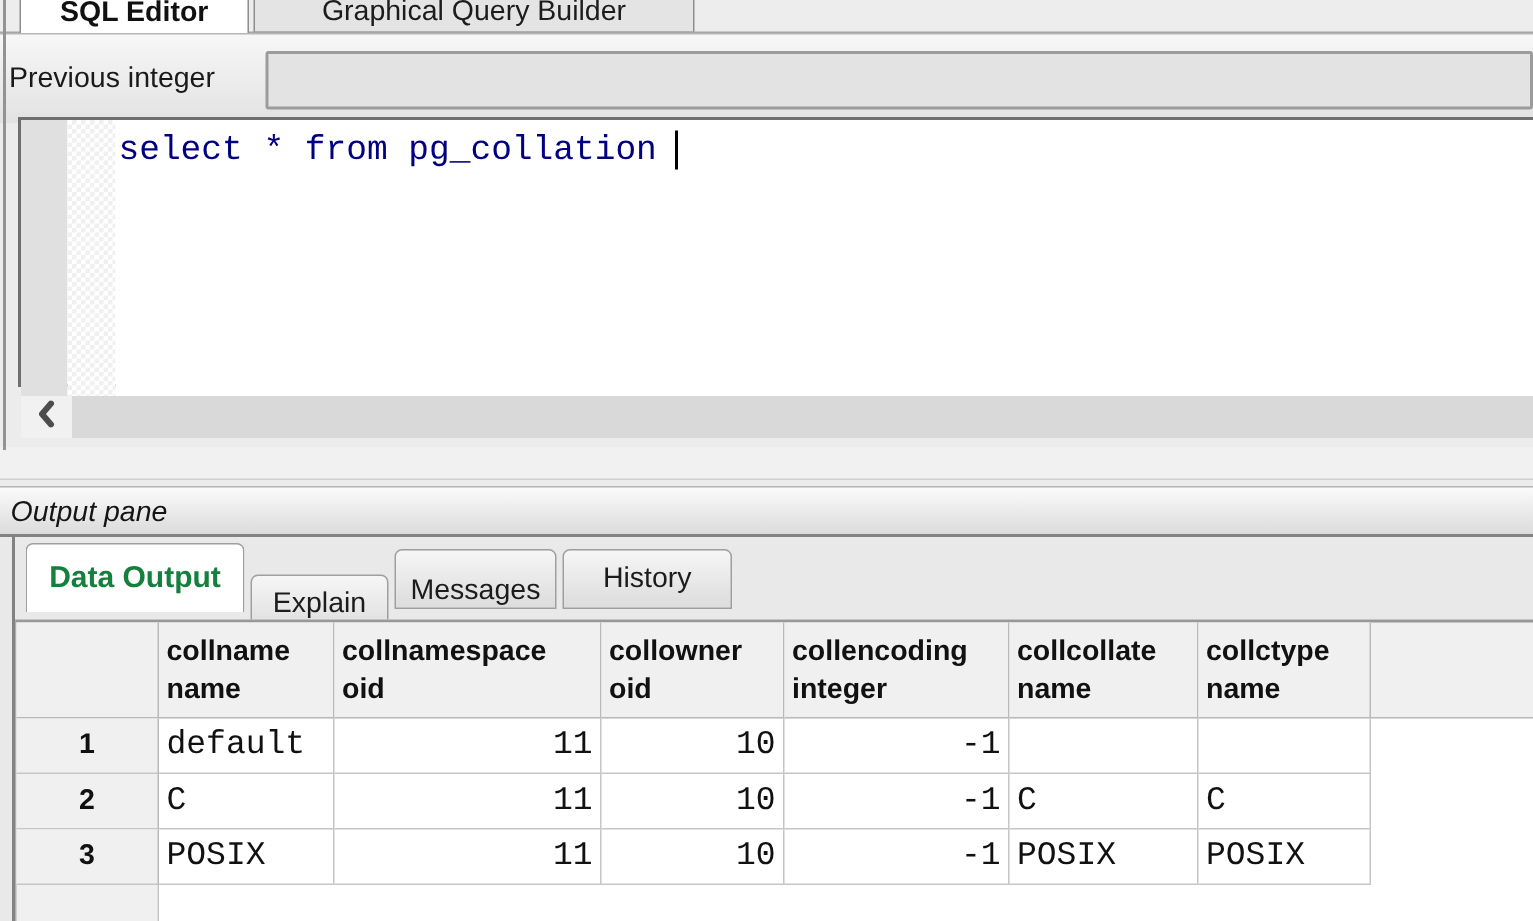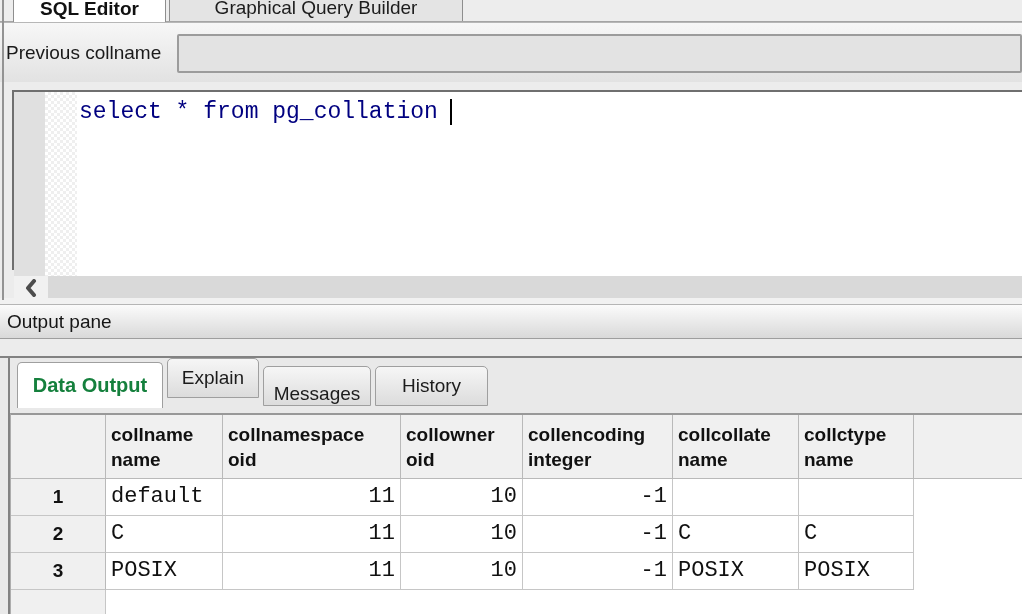--- a/index.html
+++ b/index.html
@@ -18,53 +18,53 @@
   .top-tabs .baseline{position:absolute;left:0;bottom:0;width:100%;height:1px;background:#a5a5a5;z-index:2;}
 
   
   .prev-row{position:absolute;left:0;top:22px;width:1022px;height:60px;
             background:linear-gradient(#f7f7f7,#e2e2e2);border-top:1px solid #b7b7b7;box-sizing:border-box;}
   .prev-label{position:absolute;left:6px;top:0;height:59px;line-height:59px;font-size:19px;color:#1a1a1a;}
   .prev-combo{position:absolute;left:177px;top:11px;width:845px;height:39px;box-sizing:border-box;
               background:#e3e3e3;border:2px solid #9c9c9c;border-radius:2px;}
 
   
-  .editor{position:absolute;left:12px;top:90px;width:1010px;height:180px;box-sizing:border-box;
+  .editor{position:absolute;left:12px;top:78px;width:1010px;height:180px;box-sizing:border-box;
           border:2px solid #6f6f6f;border-right:none;background:#fff;}
   .gutter{position:absolute;left:0;top:0;width:31px;height:184px;background:#e0e0e0;}
   .fold-margin{position:absolute;left:31px;top:0;width:32px;height:184px;background:#fff;
       background-image:linear-gradient(45deg,#efefef 25%,transparent 25%,transparent 75%,#efefef 75%),
                        linear-gradient(45deg,#efefef 25%,transparent 25%,transparent 75%,#efefef 75%);
       background-size:6px 6px;background-position:0 0,3px 3px;}
   .text-zone{position:absolute;left:63px;top:0;right:0;height:184px;background:#fff;
              font-family:"Liberation Mono","DejaVu Sans Mono",monospace;font-size:23px;
              padding:7px 0 0 2px;box-sizing:border-box;white-space:pre;}
   .sql-text{color:#000080;}
   .caret{display:inline-block;width:2px;height:26px;background:#000;vertical-align:middle;margin-left:12px;}
   .hscroll{position:absolute;left:0;top:184px;right:0;height:28px;background:#d9d9d9;}
   .hscroll-btn{position:absolute;left:0;top:0;width:34px;height:28px;background:#f1f1f1;
                display:flex;align-items:center;justify-content:center;}
 
   
   .sash{position:absolute;left:0;top:298px;width:1022px;height:22px;background:#f1f1f1;
         border-bottom:1px solid #cfcfcf;box-sizing:border-box;}
 
   
-  .output-bar{position:absolute;left:0;top:304px;width:1022px;height:35px;box-sizing:border-box;
-              background:linear-gradient(#fbfbfb,#d9d9d9);border-top:1px solid #b5b5b5;border-bottom:1px solid #9e9e9e;}
+  .output-bar{position:absolute;left:0;top:324px;width:1022px;height:35px;box-sizing:border-box;
+              background:linear-gradient(#fbfbfb,#d9d9d9);border-top:1px solid #b5b5b5;border-bottom:1px solid #9e9e9e;font-style:italic;}
   .output-label{position:absolute;left:7px;top:0;height:33px;line-height:33px;font-size:19px;color:#151515;}
 
   
   .output-region{position:absolute;left:0;top:356px;width:1022px;height:258px;background:#e9e9e9;
                  border-top:2px solid #828282;box-sizing:border-box;}
   .output-region .left-edge{position:absolute;left:8px;top:0;width:2px;height:256px;background:#828282;}
   .out-tab{position:absolute;box-sizing:border-box;border:1px solid #9f9f9f;border-radius:5px 5px 0 0;
            display:flex;align-items:center;justify-content:center;font-size:19px;color:#1c1c1c;}
   .ot-data{left:17px;top:4px;width:146px;height:46px;background:#fff;font-weight:bold;font-size:20px;z-index:3;border-bottom:none;color:#15803d;}
-  .ot-explain{left:167px;top:0;width:92px;height:40px;background:linear-gradient(#f6f6f6,#dcdcdc);}
+  .ot-explain{left:167px;top:25px;width:92px;height:40px;background:linear-gradient(#f6f6f6,#dcdcdc);}
   .ot-messages{left:263px;top:8px;width:108px;height:40px;background:linear-gradient(#f6f6f6,#dcdcdc);align-items:flex-end;}
   .ot-history{left:375px;top:8px;width:113px;height:40px;background:linear-gradient(#f6f6f6,#dcdcdc);}
 
   
   .grid-page{position:absolute;left:10px;top:55px;width:1012px;height:203px;background:#fff;}
   .grid{position:absolute;left:0;top:0;display:grid;
         grid-template-columns:95px 117px 178px 122px 150px 126px 115px;
         grid-template-rows:64px 37px 37px 37px;
         border-top:2px solid #989898;border-left:1px solid #adadad;}
   .cell{box-sizing:border-box;border-right:1px solid #c6c6c6;border-bottom:1px solid #c6c6c6;
@@ -90,21 +90,21 @@
     <div class="baseline"></div>
     <div class="tab tab-sql">
       <span>SQL Editor</span>
     </div>
     <div class="tab tab-gqb">
       <span>Graphical Query Builder</span>
     </div>
   </div>
 
   <div class="prev-row">
-    <span class="prev-label">Previous collname</span>
+    <span class="prev-label">Previous integer</span>
     <div class="prev-combo"></div>
   </div>
 
   <div class="editor">
     <div class="gutter"></div>
     <div class="fold-margin"></div>
     <div class="text-zone"><span class="sql-text">select * from pg_collation</span><span class="caret"></span></div>
     <div class="hscroll">
       <div class="hscroll-btn">
         <span>

